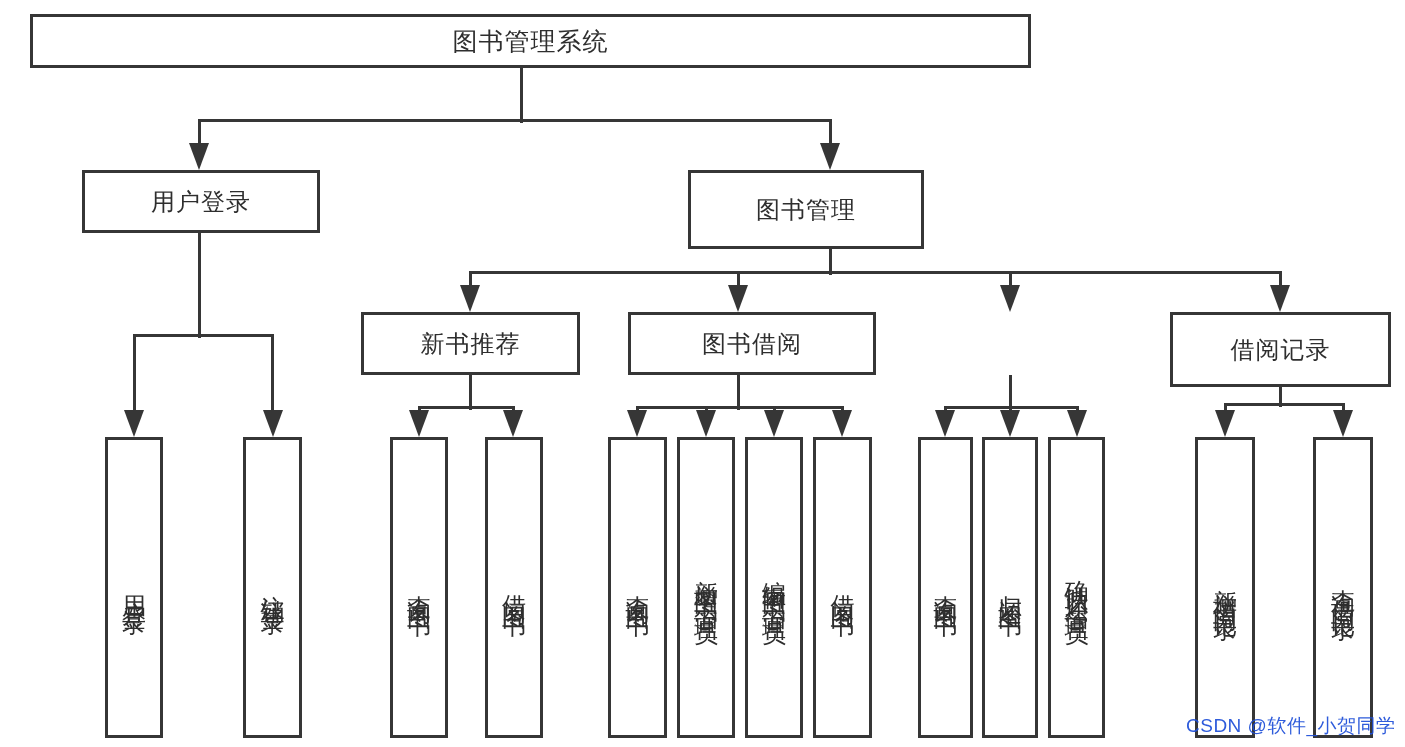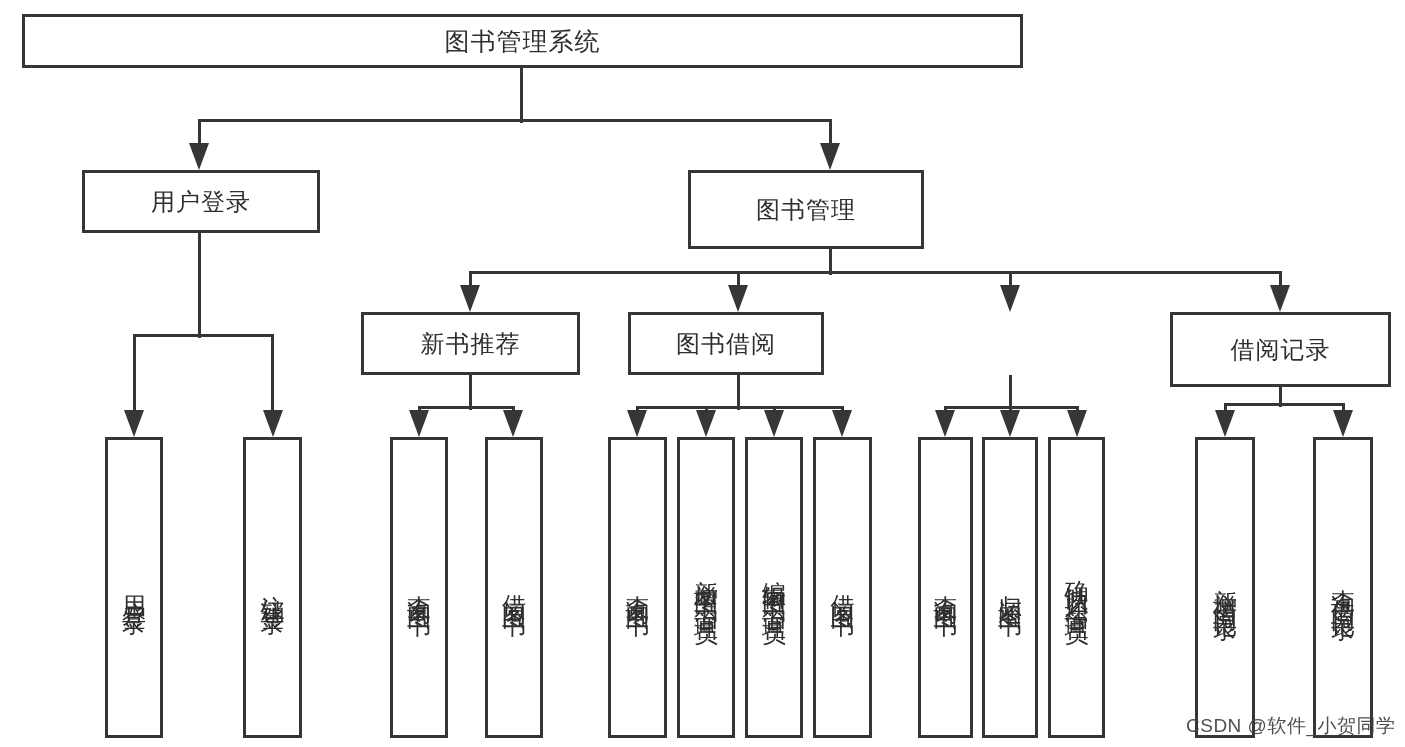--- a/index.html
+++ b/index.html
@@ -15,60 +15,60 @@
     box-sizing:border-box;
     border:3px solid #363636;
     background:#ffffff;
     color:#2e2e2e;
     display:flex;
     align-items:center;
     justify-content:center;
     z-index:2;
   }
   .node-h{font-size:24px; letter-spacing:1px;}
-  .node-root{font-size:25px;}
+  .node-root{font-size:25px;margin-left:8px;}
   .node-v{
     writing-mode:vertical-rl;
     text-orientation:mixed;
     font-size:24px;
     line-height:1;
     letter-spacing:6px;
   }
   .vline,.hline{position:absolute;background:#363636;z-index:1;}
   .vline{width:3px;}
   .hline{height:3px;}
   .arrow{
     position:absolute;width:0;height:0;z-index:1;
     border-left:10px solid transparent;
     border-right:10px solid transparent;
     border-top:27px solid #363636;
   }
   .watermark{
     position:absolute;
     left:1186px;top:713px;
     font-size:19px;
-    color:#404040;
+    color:#1d4ed8;
     opacity:0.92;
     z-index:5;
     white-space:nowrap;
     letter-spacing:0.5px;
   }
 </style>
 </head>
 <body>
 
 <div class="canvas">
 
   <div class="node node-h node-root" style="left:22px;top:14px;width:1001px;height:54px;">图书管理系统</div>
 
   <div class="node node-h" style="left:82px;top:170px;width:238px;height:63px;">用户登录</div>
   <div class="node node-h" style="left:688px;top:170px;width:236px;height:79px;">图书管理</div>
 
   <div class="node node-h" style="left:361px;top:312px;width:219px;height:63px;">新书推荐</div>
-  <div class="node node-h" style="left:628px;top:312px;width:196px;height:63px;">图书借阅</div>
+  <div class="node node-h" style="left:628px;top:312px;width:248px;height:63px;">图书借阅</div>
   <div class="node node-h" style="left:1170px;top:312px;width:221px;height:75px;">借阅记录</div>
 
   <div class="node node-v" style="left:105px;top:437px;width:58px;height:301px;">用户登录</div>
   <div class="node node-v" style="left:243px;top:437px;width:59px;height:301px;">注销登录</div>
 
   <div class="node node-v" style="left:390px;top:437px;width:58px;height:301px;">查询图书</div>
   <div class="node node-v" style="left:485px;top:437px;width:58px;height:301px;">借阅图书</div>
 
   <div class="node node-v" style="left:608px;top:437px;width:59px;height:301px;">查询图书</div>
   <div class="node node-v" style="left:677px;top:437px;width:58px;height:301px;">新增图书（管理员）</div>

